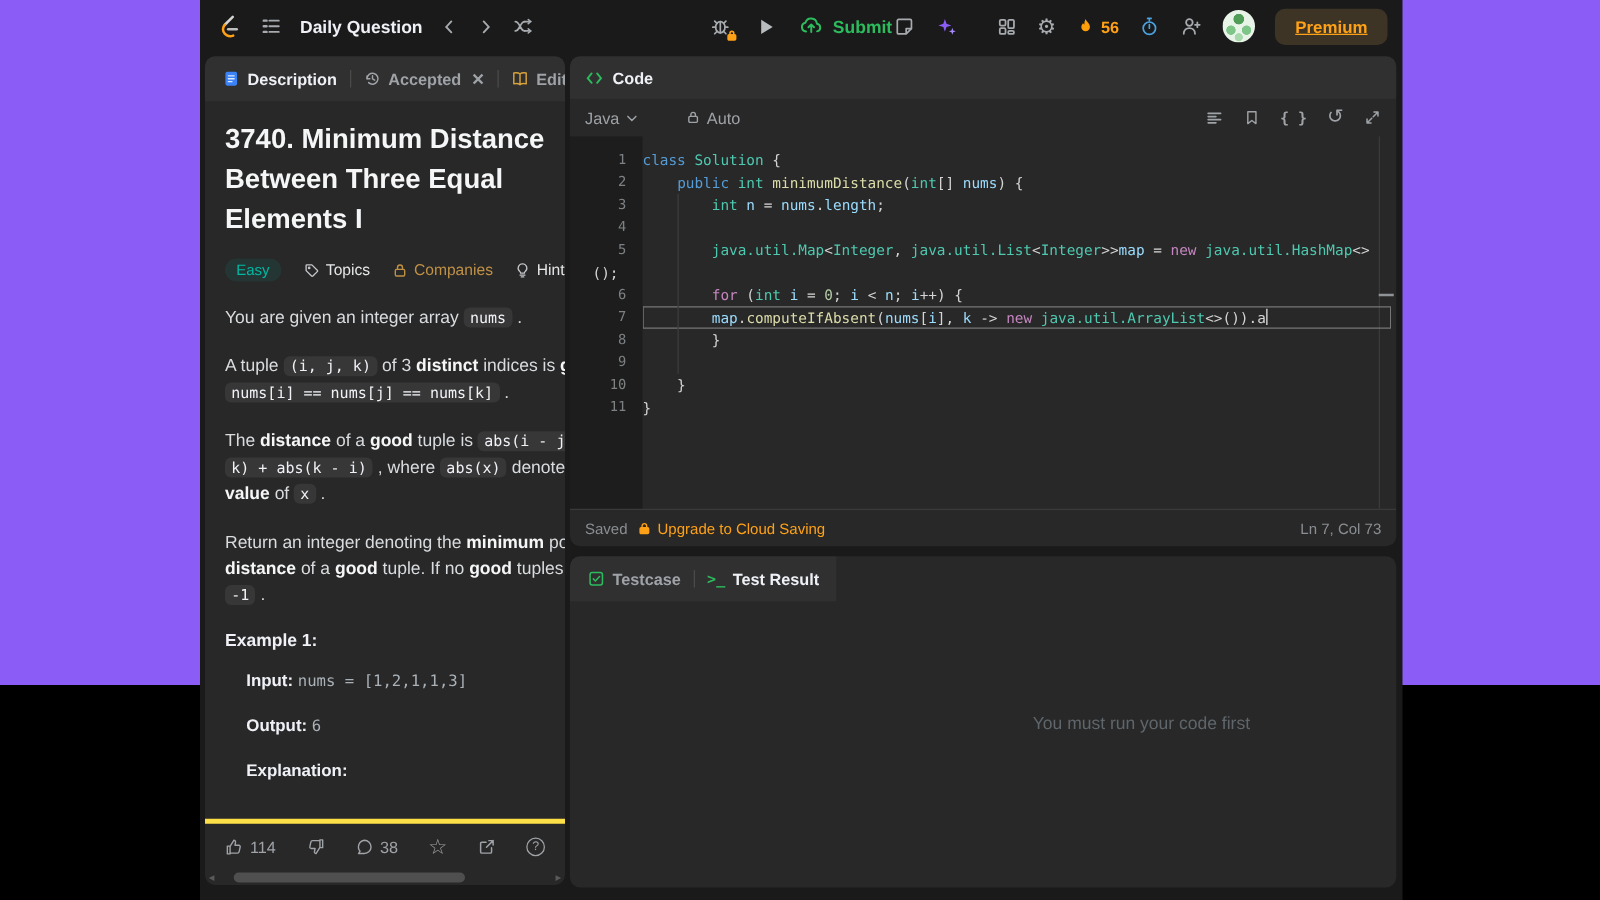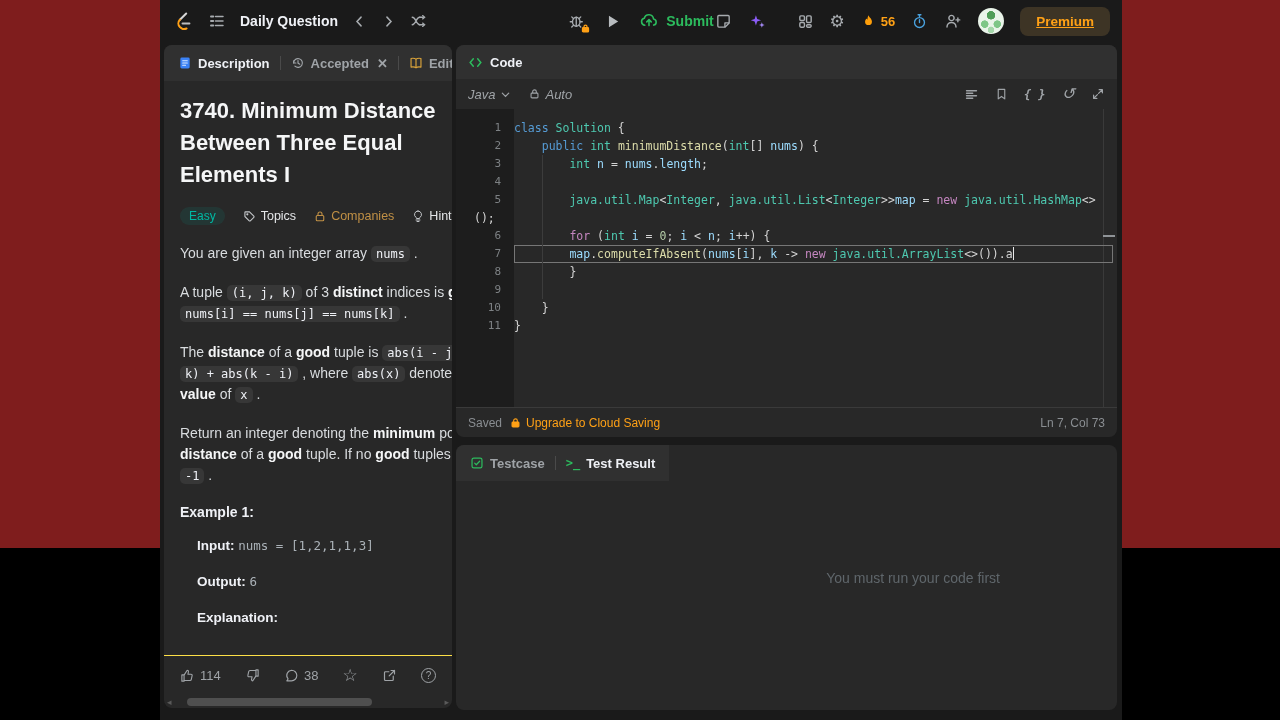--- a/index.html
+++ b/index.html
@@ -1,18 +1,18 @@
 <!DOCTYPE html>
 <html><head>
 <meta charset="utf-8">
 <style>
   * { margin:0; padding:0; box-sizing:border-box; }
   html,body { width:1280px; height:720px; background:#000; overflow:hidden;
               font-family:"Liberation Sans", sans-serif; }
-  #stage { position:absolute; left:0; top:0; width:1280px; height:548px; background:#7f1d1d; }
+  #stage { position:absolute; left:0; top:0; width:1280px; height:548px; background:#8b5cf6; }
   #wrapper { position:absolute; left:160px; top:0; width:962px; height:720px; background:#1a1a1a; }
 
   
   #navbar { position:absolute; left:0; top:0; width:100%; height:42px; display:flex; align-items:center; padding:0 12px; }
   .nav-left { display:flex; align-items:center; gap:14px; flex:1; }
   .nav-center { display:flex; align-items:center; gap:18px; }
   .nav-right { display:flex; align-items:center; gap:16px; flex:1; justify-content:flex-end; }
   .nav-label { color:#eff1f6; font-size:14px; font-weight:600; }
   .icon-btn { display:flex; align-items:center; justify-content:center; cursor:pointer; color:#a7abaf; }
   svg.ic { display:block; }
@@ -56,34 +56,34 @@
   .dline { white-space:pre; overflow:hidden; width:272px; height:21px; line-height:21px;
            font-size:14px; color:#d9dcdf; }
   .seg-b { color:#f5f6f7; font-weight:700; }
   .seg-c { font-family:"DejaVu Sans Mono", monospace; font-size:12px; color:#eff1f6;
            background:rgba(255,255,255,.07); border-radius:5px; padding:1px 5px; }
   #example-title { margin-top:18px; font-size:14px; font-weight:700; color:#eff1f6; }
   #example-block { margin-top:16px; margin-left:17px; }
   .ex-line { margin-bottom:15px; height:21px; white-space:pre; overflow:hidden; width:255px; }
   .ex-label { font-size:13.5px; font-weight:700; color:#eff1f6; }
   .ex-value { font-family:"DejaVu Sans Mono", monospace; font-size:12.5px; color:#aab1b7; }
-  #desc-footer { height:40px; min-height:40px; border-top:1px solid #fde047; display:flex; align-items:center;
+  #desc-footer { height:40px; min-height:40px; border-top:4px solid #fde047; display:flex; align-items:center;
                  padding:0 16px; justify-content:space-between; color:#9fa3a7; }
   .foot-group { display:flex; align-items:center; gap:5px; font-size:13px; cursor:pointer; }
   #hscrollbar { height:13px; min-height:13px; display:flex; align-items:center; padding:0 3px; }
   .scroll-arrow { color:#5a5a5a; font-size:9px; width:8px; }
   .scroll-track { flex:1; height:8px; position:relative; }
   .scroll-thumb { position:absolute; left:12px; top:0; width:185px; height:8px; background:#4f4f4f; border-radius:4px; cursor:pointer; }
   .help-circle { width:15px; height:15px; border:1.5px solid #9fa3a7; border-radius:50%;
                  font-size:10px; display:flex; align-items:center; justify-content:center; }
 
   
   .code-head1 { height:34px; min-height:34px; background:#303030; display:flex; align-items:center; padding:0 12px; gap:7px; }
   .code-title { color:#eff1f6; font-size:13px; font-weight:600; }
-  .code-head2 { height:30px; min-height:30px; display:flex; align-items:center; padding:0 12px; gap:4px;font-style:italic; }
+  .code-head2 { height:30px; min-height:30px; display:flex; align-items:center; padding:0 12px; gap:24px; }
   .lang-select { display:flex; align-items:center; gap:5px; color:#9fa3a7; font-size:13px; cursor:pointer; }
   .auto-group { display:flex; align-items:center; gap:5px; color:#9fa3a7; font-size:13px; margin-left:14px; cursor:pointer; }
   .head2-spacer { flex:1; }
   .head2-icons { display:flex; align-items:center; gap:16px; color:#9fa3a7; }
   .glyph { font-size:15px; line-height:1; cursor:pointer; }
   .braces-glyph { font-family:"DejaVu Sans Mono", monospace; font-size:12px; font-weight:700; }
   #editor { flex:1; position:relative; overflow:hidden; font-family:"DejaVu Sans Mono", monospace; font-size:11.5px; }
   #gutter-bg { position:absolute; left:0; top:0; bottom:0; width:58px; background:#1d1d1d; }
   #rows { position:absolute; left:0; top:10px; right:0; z-index:2; }
   .code-row { display:flex; height:18px; line-height:18px; white-space:pre; }

